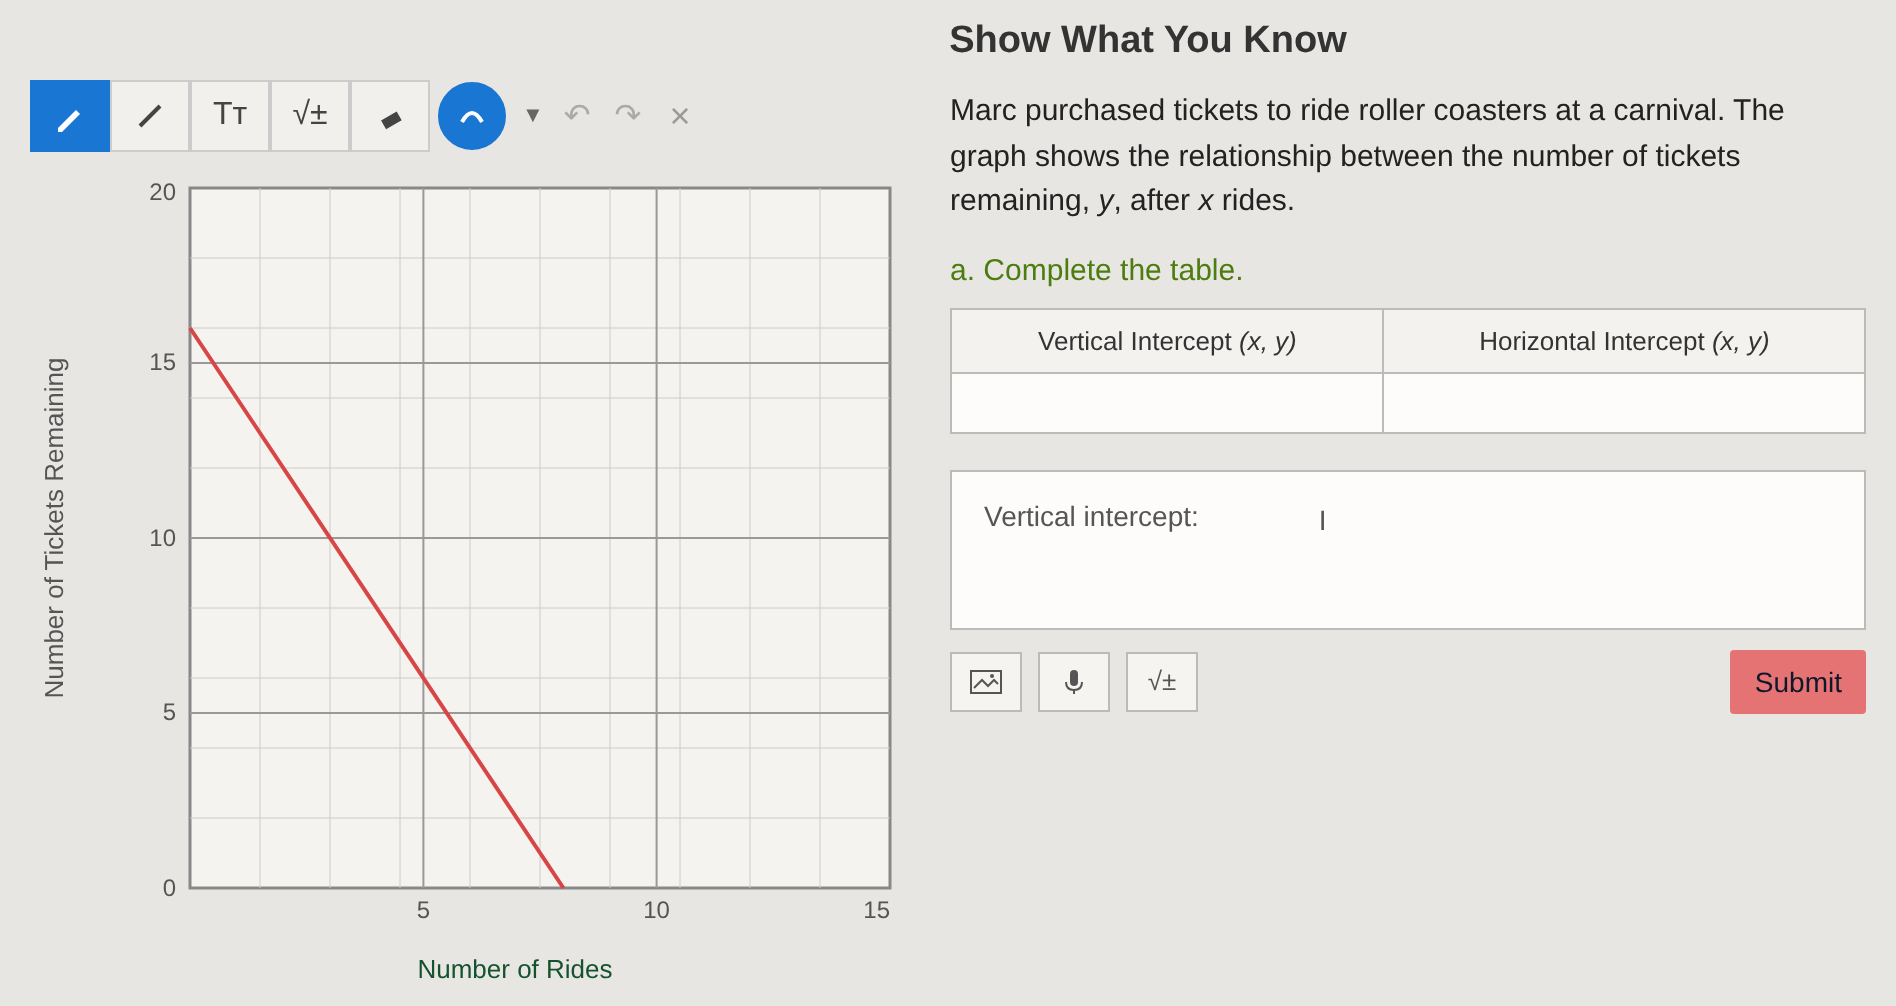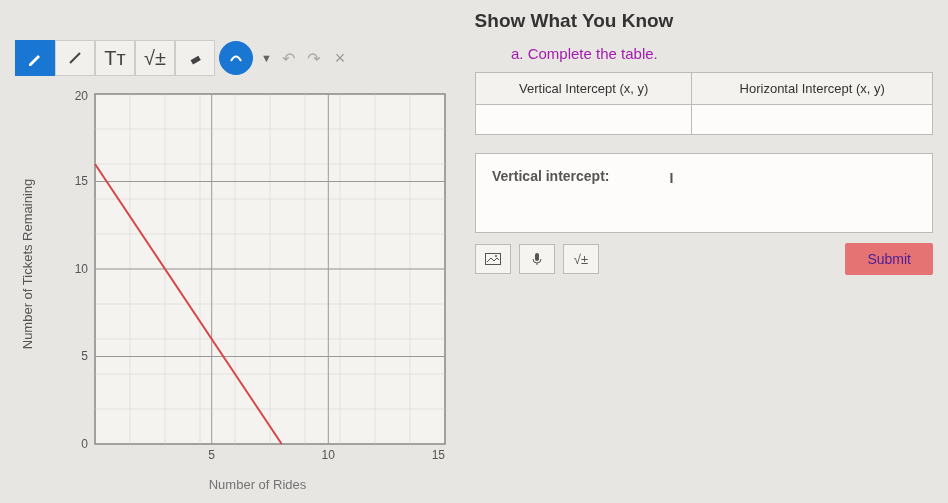--- a/index.html
+++ b/index.html
@@ -32,21 +32,21 @@
   margin-bottom: 8px;
 }
 .tool-btn {
   width: 40px; height: 36px;
   border: 1px solid #ccc;
   background: #f2f0ed;
   display: inline-flex;
   align-items: center;
   justify-content: center;
   cursor: pointer;
-  font-size: 20px;
+  font-size: 16px;
   color: #444;
   margin-right: 0px;
 }
 .tool-btn.active {
   background: #1976d2;
   border-color: #1976d2;
   color: #fff;
 }
 .tool-btn.primary {
   background: #1976d2;
@@ -76,65 +76,65 @@
   font-size: 13px;
   color: #555;
   white-space: nowrap;
   transform-origin: center;
 }
 .x-axis-label {
   position: absolute;
   bottom: 2px;
   left: 0; width: 100%;
   text-align: center;
-  font-size: 13px; color: #737373;
+  font-size: 13px; color: #14532d;
 }
 .chart-svg {
   position: absolute;
   left: 40px; top: 0;
   width: 400px; height: 390px;
 }
 
 .problem-text {
   font-size: 15px;
   color: #222;
   line-height: 1.5;
   margin-bottom: 14px;
 }
 .problem-text .var { font-style: italic; }
 .q-label {
-  font-size: 15px; color: #a21caf; margin-bottom: 10px; margin-left: 36px;
+  font-size: 15px; color: #4d7c0f; margin-bottom: 10px;
 }
 .intercept-table {
   border-collapse: collapse;
   width: 100%;
   margin-bottom: 18px;
   border: 1px solid #bbb;
   background: #f4f2ef;
 }
 .intercept-table th, .intercept-table td {
   border: 1px solid #bbb;
   padding: 8px 6px;
   font-size: 13px;
   text-align: center;
   font-weight: 400;
   color: #333;
 }
 .intercept-table td { height: 30px; background: #fdfcfa; }
-.xy { }
+.xy { font-style: italic; }
 .answer-box {
   border: 1px solid #bbb;
   background: #fdfcfa;
   padding: 14px 16px;
   margin-bottom: 10px;
   min-height: 80px;
   font-size: 14px;
   color: #555;
 }
-.answer-box div { margin-bottom: 14px; font-weight: bold; }
+.answer-box div { margin-bottom: 14px; }
 .cursor-caret {
   display: inline-block;
   width: 1px; height: 14px;
   vertical-align: middle;
   margin-left: 60px;
 }
 .bottom-tools {
   display: flex;
   align-items: center;
   gap: 8px;
@@ -146,23 +146,23 @@
   display: inline-flex;
   align-items: center;
   justify-content: center;
   font-size: 13px;
   color: #555;
   cursor: pointer;
 }
 .submit-btn {
   margin-left: auto;
   background: #e57373;
-  color: #4c1d95;
+  color: #0f172a;
   border: none;
-  padding: 8px 22px;
+  padding: 8px 12px;
   font-size: 14px;
   cursor: pointer;
   border-radius: 2px;
 }
 </style>
 </head>
 <body>
 
 <div class="page-title">Show What You Know</div>
 
@@ -242,20 +242,23 @@
 
         <text x="156.7" y="375" text-anchor="middle" font-size="12" fill="#555">5</text>
         <text x="273.3" y="375" text-anchor="middle" font-size="12" fill="#555">10</text>
         <text x="390" y="375" text-anchor="end" font-size="12" fill="#555">15</text>
       </svg>
       <div class="x-axis-label" style="padding-left:40px">Number of Rides</div>
     </div>
   </div>
 
   <div class="right-col">
+    <p class="problem-text">
+      <span>Marc purchased tickets to ride roller coasters at a carnival. The graph shows the relationship between the number of tickets remaining, </span><span class="var">y</span><span>, after </span><span class="var">x</span><span> rides.</span>
+    </p>
 
     <div class="q-label">a. Complete the table.</div>
 
     <table class="intercept-table">
       <tbody>
           <tr>
         <th><span>Vertical Intercept</span> <span class="xy">(x, y)</span></th>
         <th><span>Horizontal Intercept</span> <span class="xy">(x, y)</span></th>
       </tr>
       <tr>

